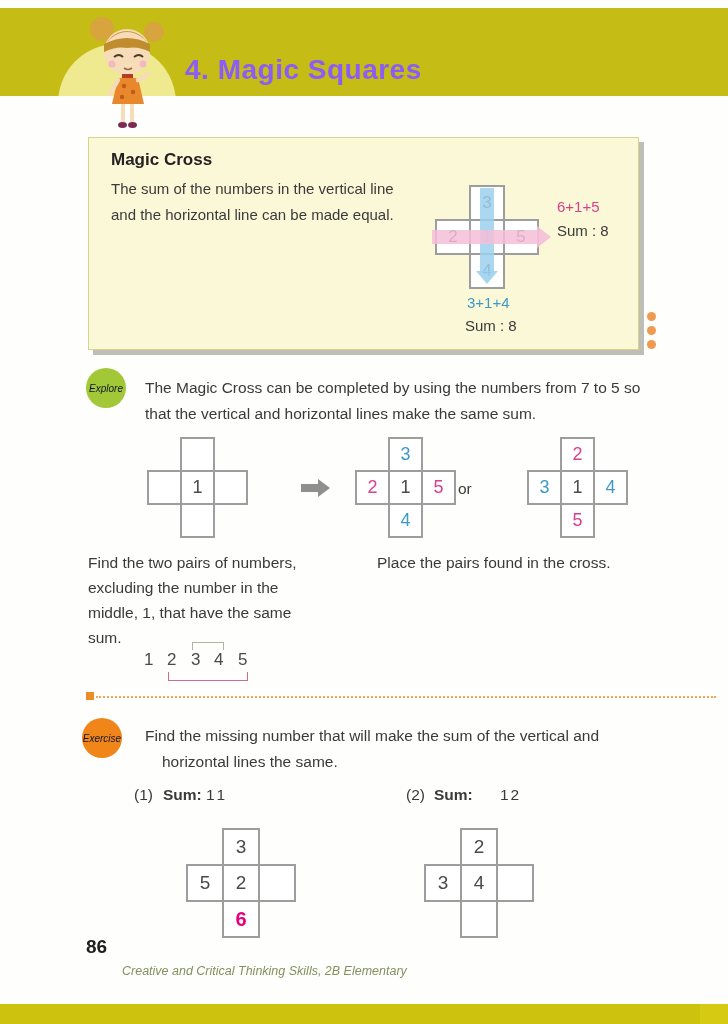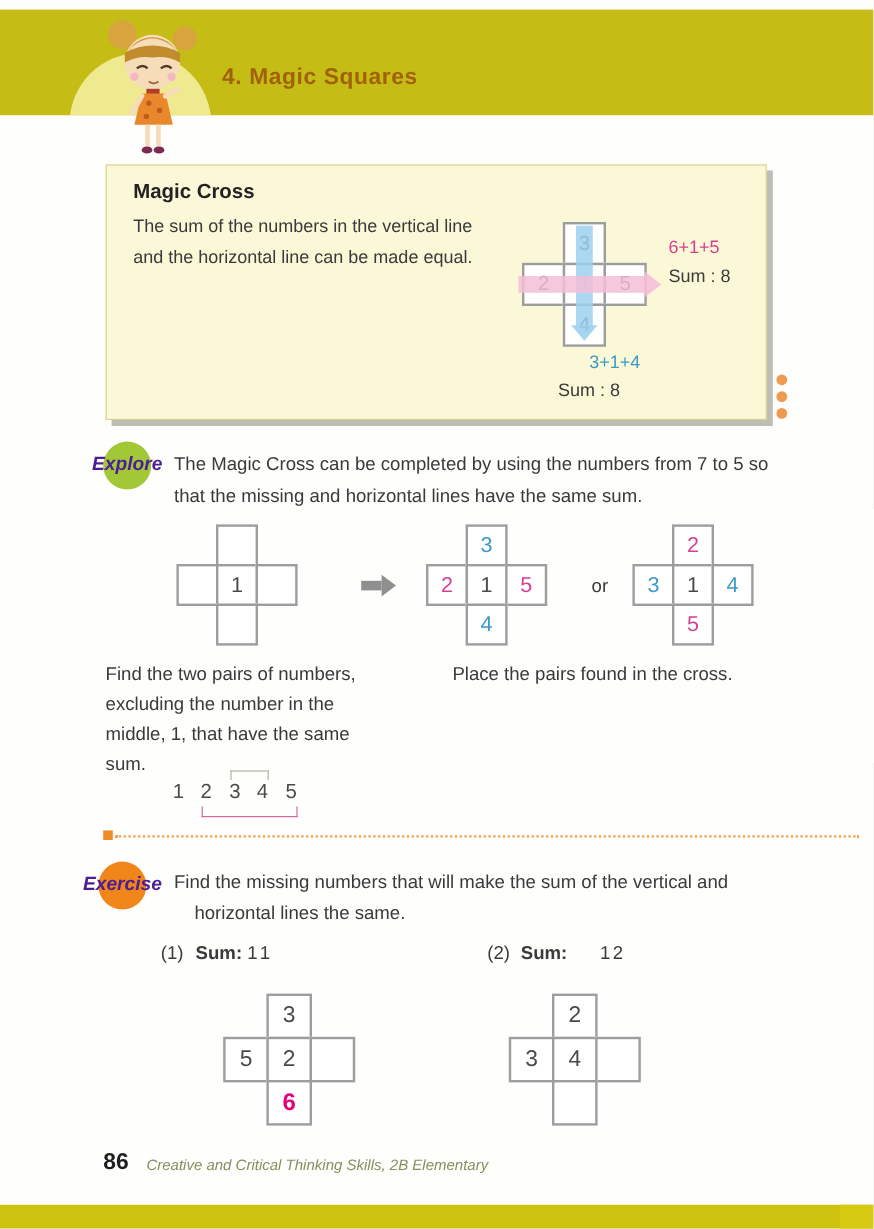--- a/index.html
+++ b/index.html
@@ -5,21 +5,21 @@
   html,body{margin:0;padding:0;background:#e8e8e4;}
   .page{
     position:relative; width:728px; height:1024px; margin:0 auto;
     background:#fefefc; overflow:hidden;
     font-family:"Liberation Sans", sans-serif; color:#3a3a3a;
   }
   
   .header-band{position:absolute;left:0;top:8px;width:728px;height:88px;background:#c5bc16;overflow:hidden;}
   .halo{position:absolute;left:58px;top:36px;width:118px;height:118px;border-radius:50%;background:#efe98f;}
   .girl{position:absolute;left:76px;top:12px;width:104px;height:118px;z-index:5;}
-  .page-title{position:absolute;left:185px;top:54px;font-size:19px;font-weight:bold;color:#a16207;z-index:6;letter-spacing:0.5px;}
+  .page-title{position:absolute;left:185px;top:54px;font-size:28px;font-weight:bold;color:#8b5cf6;z-index:6;letter-spacing:0.5px;}
   
   .info-box{
     position:absolute;left:88px;top:137px;width:551px;height:213px;
     background:#fbf8d8;border:1px solid #d9d28d;box-sizing:border-box;
     box-shadow:5px 5px 0 rgba(125,124,112,0.5);
   }
   .box-title{position:absolute;left:22px;top:12px;font-size:17px;font-weight:bold;color:#222;}
   .box-line{position:absolute;left:22px;font-size:15px;color:#3a3a3a;}
   .eq{position:absolute;font-size:15px;}
   .eq.pink{color:#d83f8e;}
@@ -45,40 +45,40 @@
   .cross.sz38 .cell{width:38px;height:38px;font-size:19px;}
   
   .v-arrow-stem{left:45px;top:3px;width:14px;height:84px;background:rgba(156,208,238,0.85);}
   .v-arrow-head{left:41px;top:86px;width:0;height:0;border-left:11px solid transparent;border-right:11px solid transparent;border-top:13px solid rgba(156,208,238,0.9);}
   .h-arrow-stem{left:-3px;top:45px;width:106px;height:14px;background:rgba(244,190,216,0.85);}
   .h-arrow-head{left:102px;top:41px;width:0;height:0;border-top:11px solid transparent;border-bottom:11px solid transparent;border-left:14px solid rgba(244,190,216,0.9);}
   
   .badge{
     position:absolute;width:40px;height:40px;border-radius:50%;
     display:flex;align-items:center;justify-content:center;
-    color:#4c1d95;font-weight:bold;font-size:16px;white-space:nowrap;font-style:italic;
+    color:#0f172a;font-weight:normal;font-size:10px;white-space:nowrap;font-style:italic;
   }
   .badge.green{background:#a2c838;}
   .badge.orange{background:#f08519;}
   
   .t15{position:absolute;font-size:15.5px;color:#3a3a3a;}
   .gray-arrow{position:absolute;width:30px;height:18px;}
   .gray-arrow .stem{position:absolute;left:0;top:5px;width:17px;height:8px;background:#8f8f8f;}
   .gray-arrow .head{position:absolute;left:17px;top:0;width:0;height:0;border-top:9px solid transparent;border-bottom:9px solid transparent;border-left:12px solid #8f8f8f;}
   
   .numline-digit{position:absolute;font-size:17px;color:#4a4a4a;}
   .bracket-top{position:absolute;border:1.5px solid #b3b3a0;border-bottom:none;}
   .bracket-bottom{position:absolute;border:1.5px solid #d06a9d;border-top:none;}
   
   .divider{position:absolute;left:96px;top:696px;width:620px;border-top:2px dotted #f2a65a;}
   .divider-square{position:absolute;left:86px;top:692px;width:8px;height:8px;background:#ef8c2a;}
   
   .dot{position:absolute;width:9px;height:9px;border-radius:50%;background:#f09a50;}
   
-  .page-number{position:absolute;left:86px;top:958px;font-size:19px;font-weight:bold;color:#1e1e1e;}
+  .page-number{position:absolute;left:86px;top:936px;font-size:19px;font-weight:bold;color:#1e1e1e;}
   .footer-text{position:absolute;left:122px;top:964px;font-size:12.5px;font-style:italic;color:#84905e;}
   .bottom-bar{position:absolute;left:0;bottom:0;width:728px;height:20px;background:#cdc20e;}
   .bottom-bar .right-seg{position:absolute;right:0;top:0;width:28px;height:20px;background:#d6ca12;}
 </style>
 </head>
 <body>
 
 <div class="page">
 
   <div class="header-band">
@@ -131,31 +131,31 @@
       <div class="cell" style="left:68px;top:34px;">
           <span class="c-dark">5</span>
         </div>
       <div class="cell" style="left:34px;top:68px;">
           <span class="c-dark">4</span>
         </div>
     </div>
 
     <div class="eq pink" style="left:468px;top:60px;">6+1+5</div>
     <div class="eq dark" style="left:468px;top:84px;">Sum : 8</div>
-    <div class="eq blue" style="left:378px;top:156px;margin-left:24px;">3+1+4</div>
+    <div class="eq blue" style="left:378px;top:156px;">3+1+4</div>
     <div class="eq dark" style="left:376px;top:179px;">Sum : 8</div>
   </div>
 
   <div class="dot" style="left:647px;top:312px;"></div>
   <div class="dot" style="left:647px;top:326px;"></div>
   <div class="dot" style="left:647px;top:340px;"></div>
 
   <div class="badge green" style="left:86px;top:368px;">Explore</div>
   <div class="t15" style="left:145px;top:379px;">The Magic Cross can be completed by using the numbers from 7 to 5 so</div>
-  <div class="t15" style="left:145px;top:405px;">that the missing and horizontal lines have the same sum.</div>
+  <div class="t15" style="left:145px;top:405px;">that the vertical and horizontal lines make the same sum.</div>
 
   <div class="cross sz35" style="left:147px;top:437px;width:101px;height:101px;">
     <div class="cell" style="left:33px;top:0;">
         <span class="c-dark"></span>
       </div>
     <div class="cell" style="left:0;top:33px;">
         <span class="c-dark"></span>
       </div>
     <div class="cell" style="left:33px;top:33px;">
         <span class="c-dark">1</span>
@@ -184,21 +184,21 @@
         <span class="c-dark">1</span>
       </div>
     <div class="cell" style="left:66px;top:33px;">
         <span class="c-pink">5</span>
       </div>
     <div class="cell" style="left:33px;top:66px;">
         <span class="c-blue">4</span>
       </div>
   </div>
 
-  <div class="t15" style="left:493px;top:480px;">or</div>
+  <div class="t15" style="left:458px;top:480px;">or</div>
 
   <div class="cross sz35" style="left:527px;top:437px;width:101px;height:101px;">
     <div class="cell" style="left:33px;top:0;">
         <span class="c-pink">2</span>
       </div>
     <div class="cell" style="left:0;top:33px;">
         <span class="c-blue">3</span>
       </div>
     <div class="cell" style="left:33px;top:33px;">
         <span class="c-dark">1</span>
@@ -224,21 +224,21 @@
     <span class="numline-digit" style="left:191px;top:650px;">3</span>
     <span class="numline-digit" style="left:214px;top:650px;">4</span>
     <span class="numline-digit" style="left:238px;top:650px;">5</span>
     <div class="bracket-bottom" style="left:168px;top:672px;width:78px;height:8px;"></div>
   </div>
 
   <div class="divider-square"></div>
   <div class="divider"></div>
 
   <div class="badge orange" style="left:82px;top:718px;">Exercise</div>
-  <div class="t15" style="left:145px;top:727px;">Find the missing numbers that will make the sum of the vertical and</div>
+  <div class="t15" style="left:145px;top:727px;">Find the missing number that will make the sum of the vertical and</div>
   <div class="t15" style="left:162px;top:753px;">horizontal lines the same.</div>
 
   <div class="t15" style="left:134px;top:786px;">(1)</div>
   <div class="t15" style="left:163px;top:786px;font-weight:bold;">Sum:</div>
   <div class="t15" style="left:206px;top:786px;letter-spacing:3px;">11</div>
 
   <div class="cross sz38" style="left:186px;top:828px;width:110px;height:110px;">
     <div class="cell" style="left:36px;top:0;">
         <span class="c-dark">3</span>
       </div>

